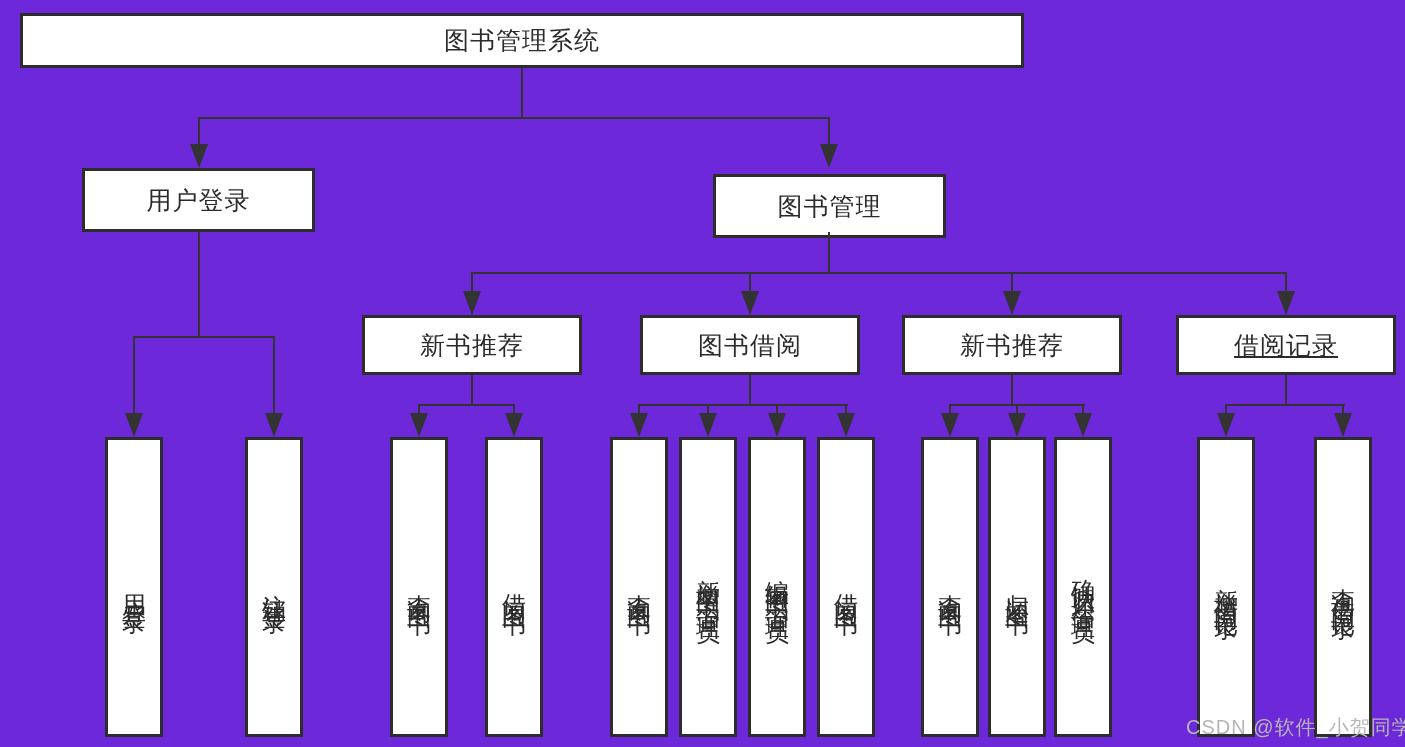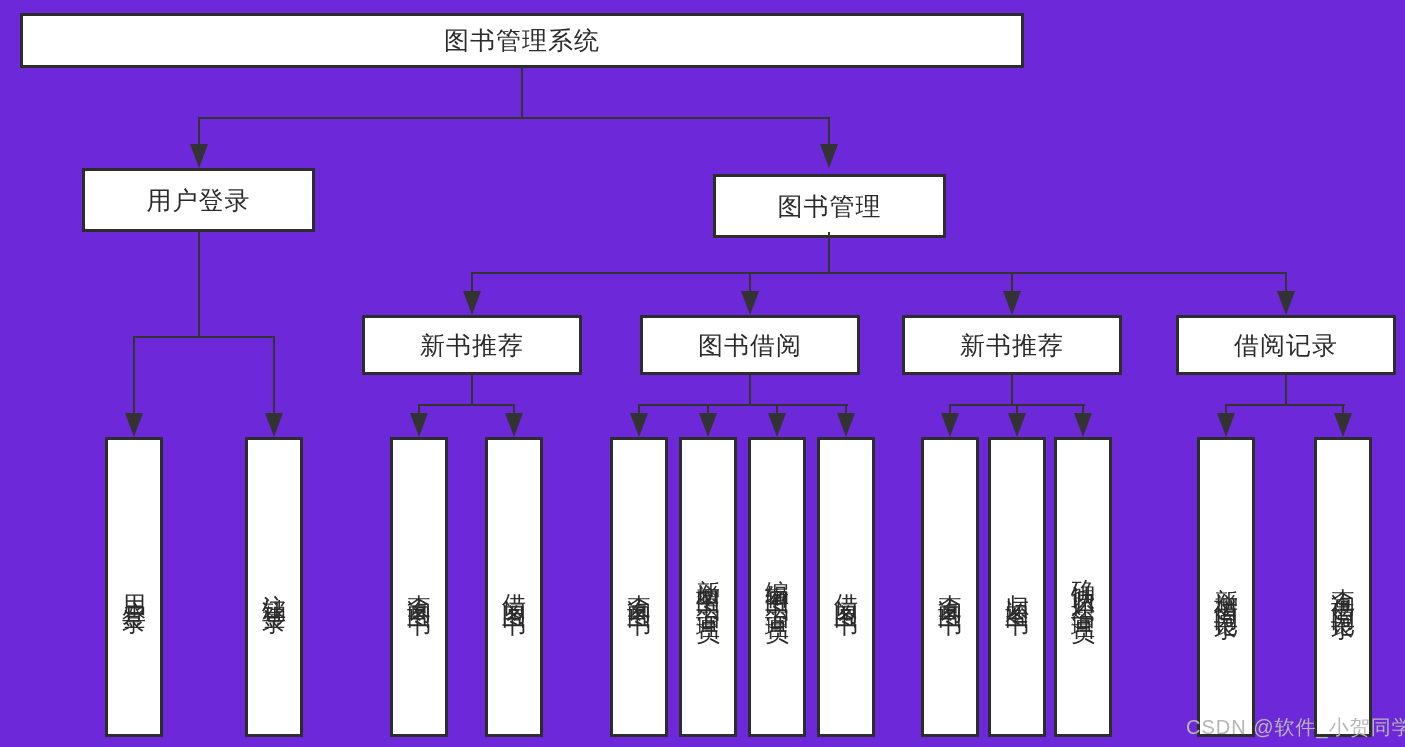--- a/index.html
+++ b/index.html
@@ -112,21 +112,21 @@
 
   <div class="box box-h" style="left:640px; top:315px; width:220px; height:60px;">
     <span>图书借阅</span>
   </div>
   <div class="box box-h" style="left:362px; top:315px; width:220px; height:60px;">
     <span>新书推荐</span>
   </div>
   <div class="box box-h" style="left:902px; top:315px; width:220px; height:60px;">
     <span>新书推荐</span>
   </div>
-  <div class="box box-h" style="left:1176px; top:315px; width:220px; height:60px;">
+  <div class="box box-h" style="left:1176px; top:315px; width:220px; height:60px;text-decoration:underline;">
     <span>借阅记录</span>
   </div>
 
   <div class="vline" style="left:471px; top:375px; height:31px;"></div>
   <div class="hline" style="left:418px; top:404px; width:97px;"></div>
   <div class="vline" style="left:418px; top:404px; height:16px;"></div>
   <div class="arrow" style="left:410px; top:413px;"></div>
   <div class="vline" style="left:513px; top:404px; height:16px;"></div>
   <div class="arrow" style="left:505px; top:413px;"></div>
 

